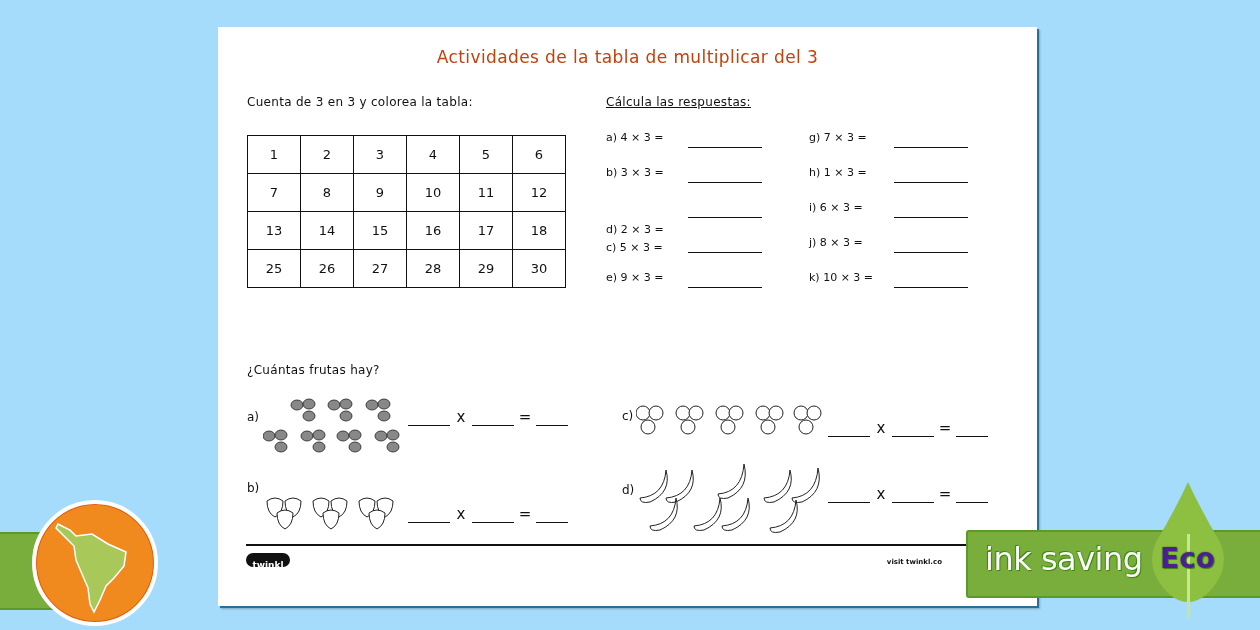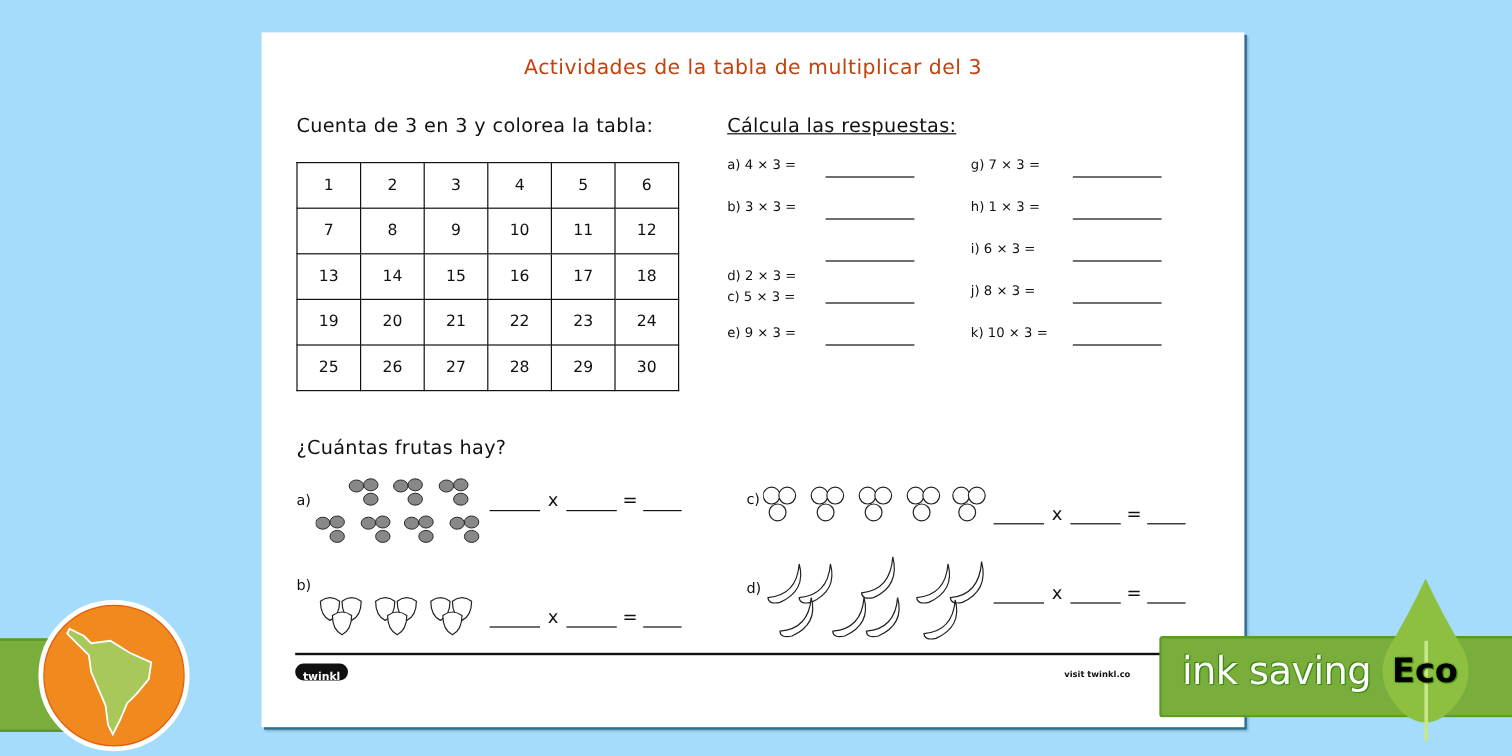--- a/index.html
+++ b/index.html
@@ -1,37 +1,37 @@
 <!DOCTYPE html>
 <html><head>
 <meta charset="utf-8">
 <style>
   html, body { margin:0; padding:0; }
   body { width:1260px; height:630px; background:#a6dcfb; position:relative; overflow:hidden; font-family:"DejaVu Sans", sans-serif; }
   .paper { position:absolute; left:218px; top:27px; width:819px; height:579px; background:#fff; box-shadow:2px 2px 0 #2a6f96, 3px 3px 2px rgba(0,0,0,0.25); }
   .title { position:absolute; left:0; right:0; top:20px; text-align:center; font-size:17px; color:#c2410c; letter-spacing:0.4px; }
-  .section-label { position:absolute; font-size:16px; color:#111; letter-spacing:0.3px; }
+  .section-label { position:absolute; font-size:12px; color:#111; letter-spacing:0.3px; }
   .grid { position:absolute; left:29px; top:108px; border-collapse:collapse; }
   .grid td { width:52px; height:37px; border:1.5px solid #111; text-align:center; font-size:13px; color:#111; padding:0; }
   .calc { position:absolute; font-size:11px; color:#111; }
   .calc .row { position:absolute; white-space:nowrap; }
   .calc .line { position:absolute; width:74px; height:0; border-top:1.5px solid #111; }
   .fruit-row { position:absolute; font-size:14px; color:#111; white-space:nowrap; }
   .blank { display:inline-block; border-bottom:1.5px solid #111; height:14px; vertical-align:bottom; }
   .sym { display:inline-block; width:22px; text-align:center; font-size:15px; }
   .lbl { position:absolute; font-size:12px; color:#111; }
   .footer-rule { position:absolute; left:28px; right:28px; top:517px; border-top:2px solid #111; }
   .visit { position:absolute; right:95px; top:531px; font-size:7px; color:#111; font-weight:bold; }
   .logo { position:absolute; left:28px; top:526px; width:44px; height:14px; background:#111; border-radius:12px; color:#fff; font-size:9px; font-weight:bold; text-align:center; line-height:24px; }
   .band-left { position:absolute; left:0; top:532px; width:60px; height:74px; background:#7aae3c; border-top:2px solid #5a9a25; border-bottom:2px solid #5a9a25; }
   .globe { position:absolute; left:32px; top:500px; width:118px; height:118px; border-radius:50%; background:#f08a1f; border:4px solid #fff; box-shadow:0 0 0 1px #e35b12 inset; }
   .eco-band { position:absolute; left:966px; top:530px; width:294px; height:64px; background:#7aae3c; border:2px solid #5a9a25; border-right:none; border-radius:3px 0 0 3px; }
   .eco-text { position:absolute; left:985px; top:540px; font-size:32px; color:#fff; letter-spacing:-0.5px; text-shadow:0 0 2px #3f8a10,1px 1px 0 #3f8a10,-1px -1px 0 #3f8a10; }
   .leaf { position:absolute; left:1148px; top:482px; }
-  .eco-word { position:absolute; left:1160px; top:542px; font-size:28px; font-weight:bold; color:#000000; text-shadow:0 0 2px #3f8a10,1px 1px 0 #3f8a10; }
+  .eco-word { position:absolute; left:1160px; top:542px; font-size:28px; font-weight:bold; color:#4c1d95; text-shadow:0 0 2px #3f8a10,1px 1px 0 #3f8a10; }
 </style>
 </head>
 <body>
 
 <div class="band-left"></div>
 
 <div class="paper">
   <div class="title">Actividades de la tabla de multiplicar del 3</div>
 
   <div class="section-label" style="left:29px;top:68px;">Cuenta de 3 en 3 y colorea la tabla:</div>
@@ -53,28 +53,20 @@
           <td>11</td>
           <td>12</td>
         </tr>
         <tr>
           <td>13</td>
           <td>14</td>
           <td>15</td>
           <td>16</td>
           <td>17</td>
           <td>18</td>
-        </tr>
-        <tr>
-          <td>19</td>
-          <td>20</td>
-          <td>21</td>
-          <td>22</td>
-          <td>23</td>
-          <td>24</td>
         </tr>
         <tr>
           <td>25</td>
           <td>26</td>
           <td>27</td>
           <td>28</td>
           <td>29</td>
           <td>30</td>
         </tr>
       </tbody>

